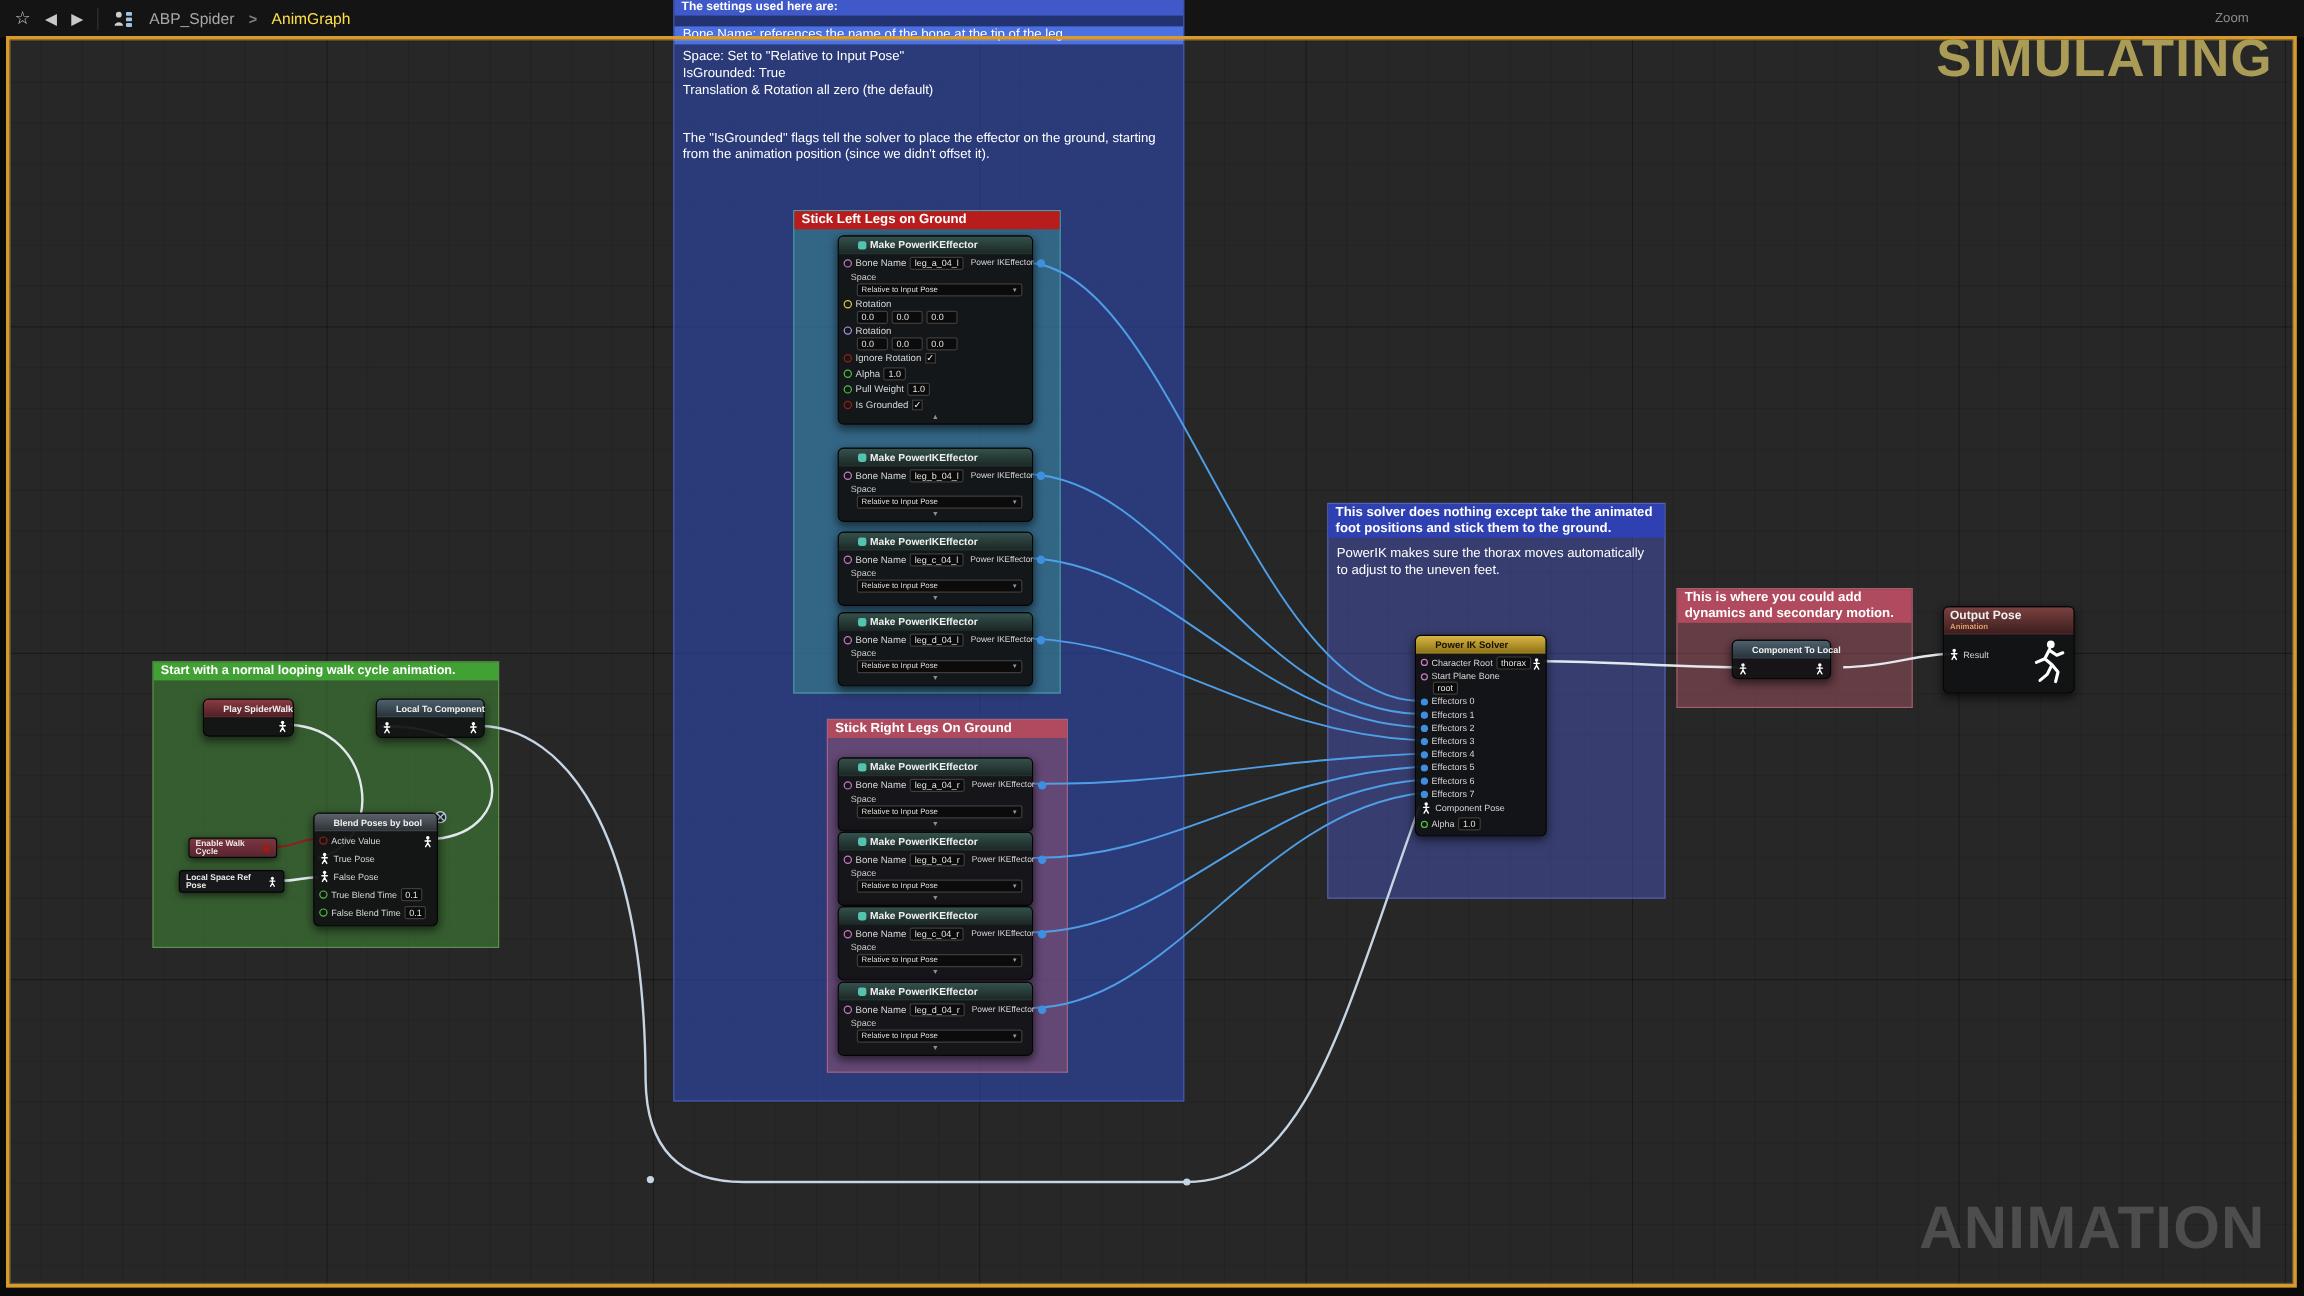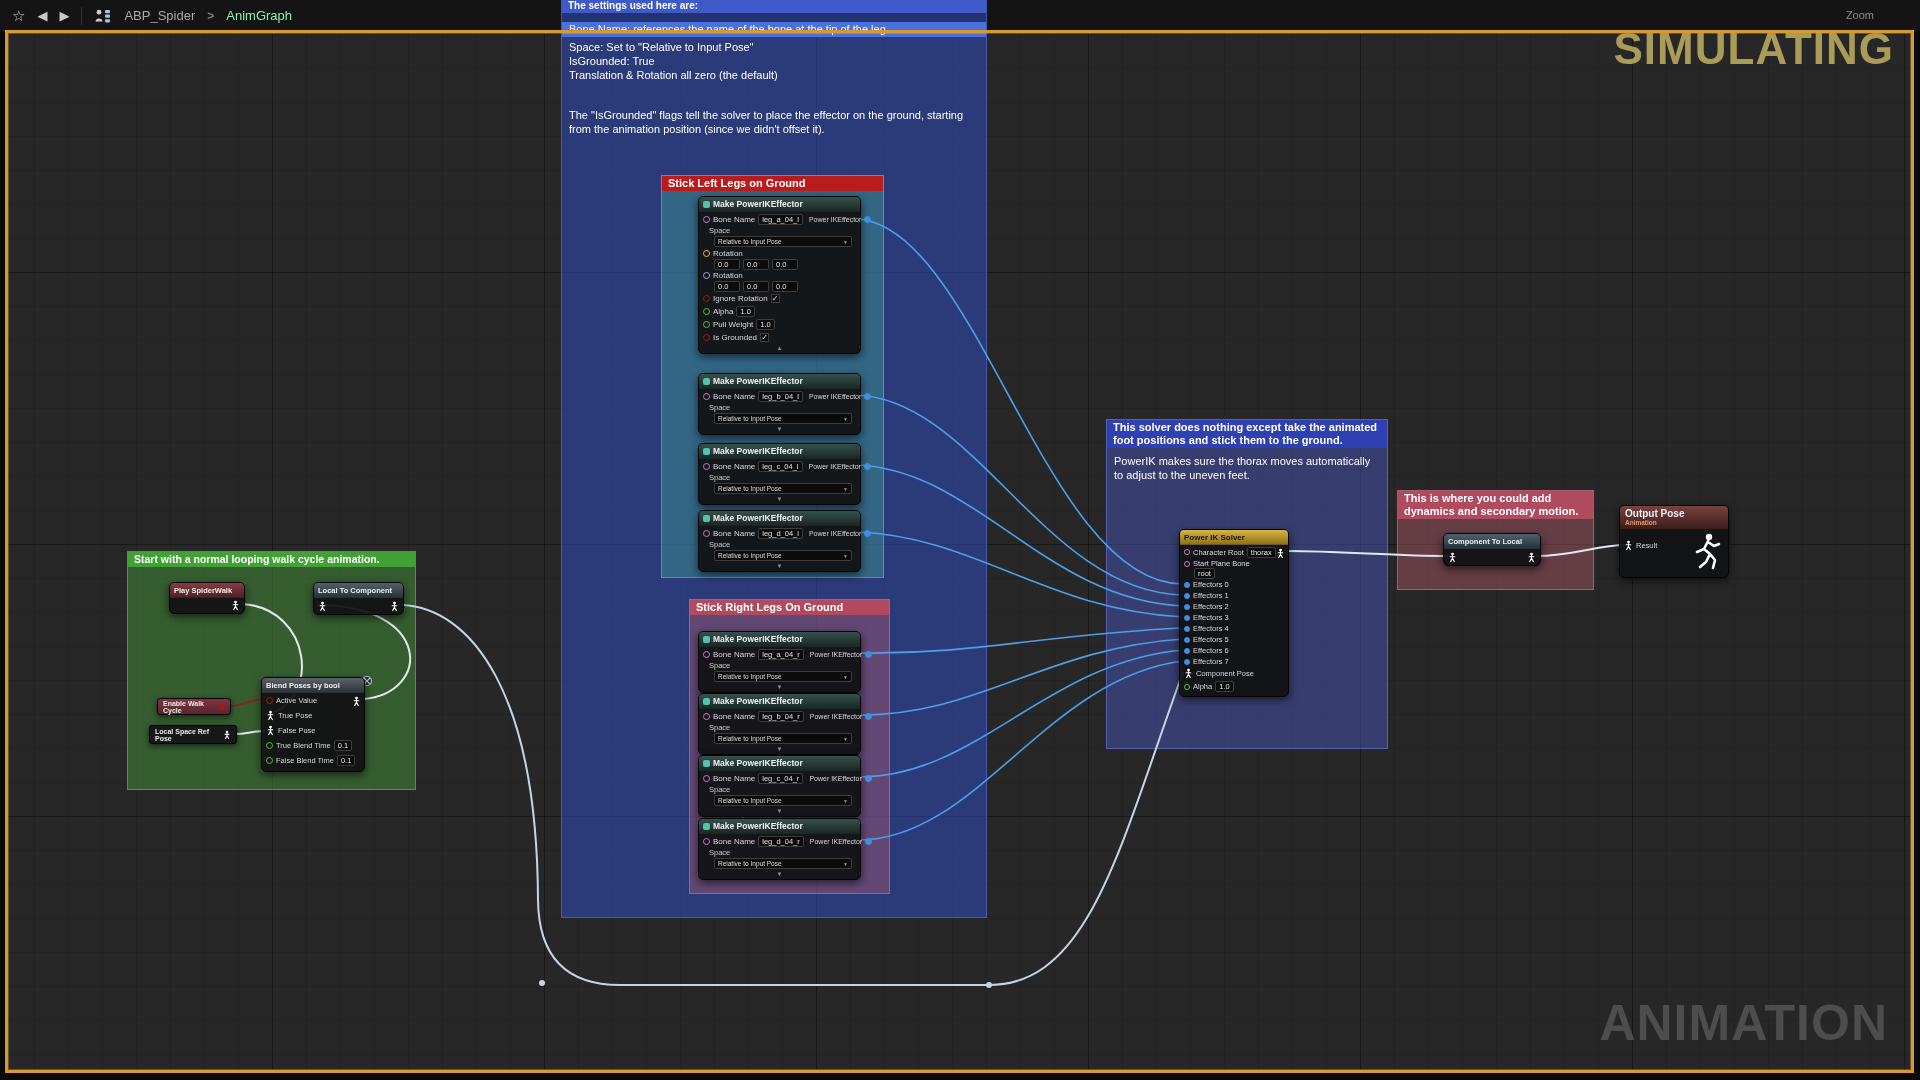--- a/index.html
+++ b/index.html
@@ -11,30 +11,30 @@
 #topstrip{position:absolute;left:0;top:0;width:100%;height:31px;background:#141414;z-index:1}
 .edge{position:absolute;background:#0a0a0a;z-index:7}
 #vborder{position:absolute;left:5px;top:30px;width:1909px;height:1043px;border:3px solid #d89b2b;box-shadow:inset 0 0 0 1px rgba(250,200,90,.28);z-index:8;pointer-events:none}
 #simulating{position:absolute;top:24px;right:26px;font-size:44px;font-weight:bold;letter-spacing:1px;color:#aa9b56;z-index:9}
 #animation{position:absolute;bottom:28px;right:32px;font-size:50px;font-weight:bold;letter-spacing:1px;color:#4d4d4d;z-index:9}
 #toolbar{position:absolute;left:0;top:0;height:31px;z-index:10;display:flex;align-items:center;gap:12px;padding-left:12px;color:#c9c9c9}
 .tbico{font-size:15px;color:#c9c9c9;line-height:31px}
 .tbsep{width:1px;height:18px;background:#333}
 .bc-parent{font-size:13px;color:#a8a8a8}
 .bc-sep{font-size:12px;color:#7d7d7d;font-weight:bold}
-.bc-cur{font-size:13px;color:#86efac}
+.bc-cur{font-size:13px;color:#fde047}
 #zoom{position:absolute;top:9px;right:46px;font-size:11px;color:#8b8b8b;z-index:10}
 .cmt{position:absolute;border:1px solid rgba(0,0,0,.35)}
 .cmt .hd{font-weight:bold;color:#fff;font-size:11px;padding:1px 6px;line-height:13px;white-space:nowrap;overflow:hidden}
 .cmt .hdwrap{white-space:normal}
 .txt{padding:9px 7px 0;font-size:11px;line-height:14px;font-weight:normal;color:#fff}
 .hl{background:#4a70e2;margin:0 -7px 3px;padding:0 7px;line-height:15px}
 .gap{height:13px}
 .node{position:absolute;z-index:6;background:rgba(17,18,19,.94);border:1px solid #050505;border-radius:5px;box-shadow:0 3px 8px rgba(0,0,0,.6);color:#cfcfcf}
-.nhd{display:flex;align-items:center;gap:3px;font-weight:bold;color:#f0f0f0;border-radius:4px 4px 0 0;padding:0 4px;font-size:8.5px;height:15px;white-space:nowrap;border-bottom:1px solid rgba(0,0,0,.5)}
+.nhd{display:flex;align-items:center;gap:3px;font-weight:bold;color:#f0f0f0;border-radius:4px 4px 0 0;padding:0 16px;font-size:8.5px;height:15px;white-space:nowrap;border-bottom:1px solid rgba(0,0,0,.5)}
 .hd-eff{background:linear-gradient(180deg,#34514b,#1c2826)}
 .hd-play{background:linear-gradient(180deg,#8c3a42,#4f2127)}
 .hd-gray{background:linear-gradient(180deg,#5b626a,#2f3438)}
 .hd-cvt{background:linear-gradient(180deg,#4e616d,#28333c)}
 .hd-gold{background:linear-gradient(180deg,#d8b644,#8f7316);color:#171204}
 .hd-out{background:linear-gradient(180deg,#7a4140,#3c1f1e);display:block;height:auto;padding:2px 5px}
 .row{display:flex;align-items:center;gap:3px;padding:0 4px;font-size:8px;height:14px}
 .grow{flex:1}
 .lbl{white-space:nowrap;color:#d6d6d6}
 .s7{font-size:7px}
@@ -476,21 +476,21 @@
       <span class="pin ph c-green" style="width:6px;height:6px"></span>
       <span class="lbl">Alpha</span>
       <span class="vbox">1.0</span>
     </div>
   <svg class="outpin" width="9" height="11" viewBox="0 0 10 12">
       <circle cx="5" cy="2.2" r="1.6" fill="#fff"></circle>
       <path d="M5 4 L5 7 M2.5 5.2 L7.5 5.2 M5 7 L3 10.5 M5 7 L7 10.5" stroke="#fff" stroke-width="1.3" fill="none" stroke-linecap="round"></path>
     </svg>
 </div>
 
-<div class="node" style="left:1443px;top:533px;width:98px">
+<div class="node" style="left:1443px;top:533px;width:83px">
   <div class="nhd hd-cvt" style="font-size:7.5px">
       <span>Component To Local</span>
     </div>
   <div class="row" style="height:16px">
       <svg class="ppin" width="9" height="11" viewBox="0 0 10 12">
         <circle cx="5" cy="2.2" r="1.6" fill="#fff"></circle>
         <path d="M5 4 L5 7 M2.5 5.2 L7.5 5.2 M5 7 L3 10.5 M5 7 L7 10.5" stroke="#fff" stroke-width="1.3" fill="none" stroke-linecap="round"></path>
       </svg>
       <span class="grow"></span>
       <svg class="ppin" width="9" height="11" viewBox="0 0 10 12">

